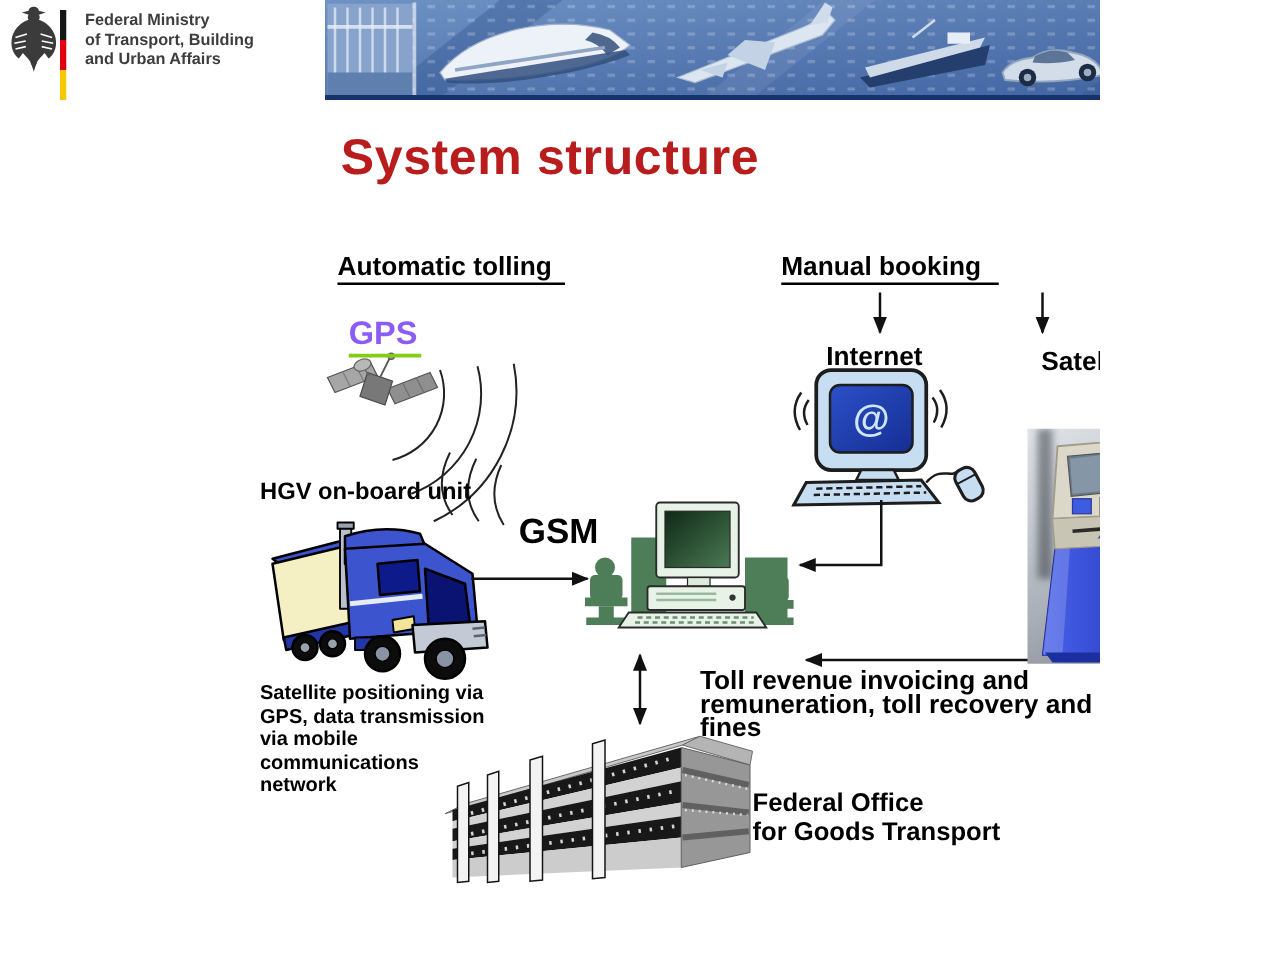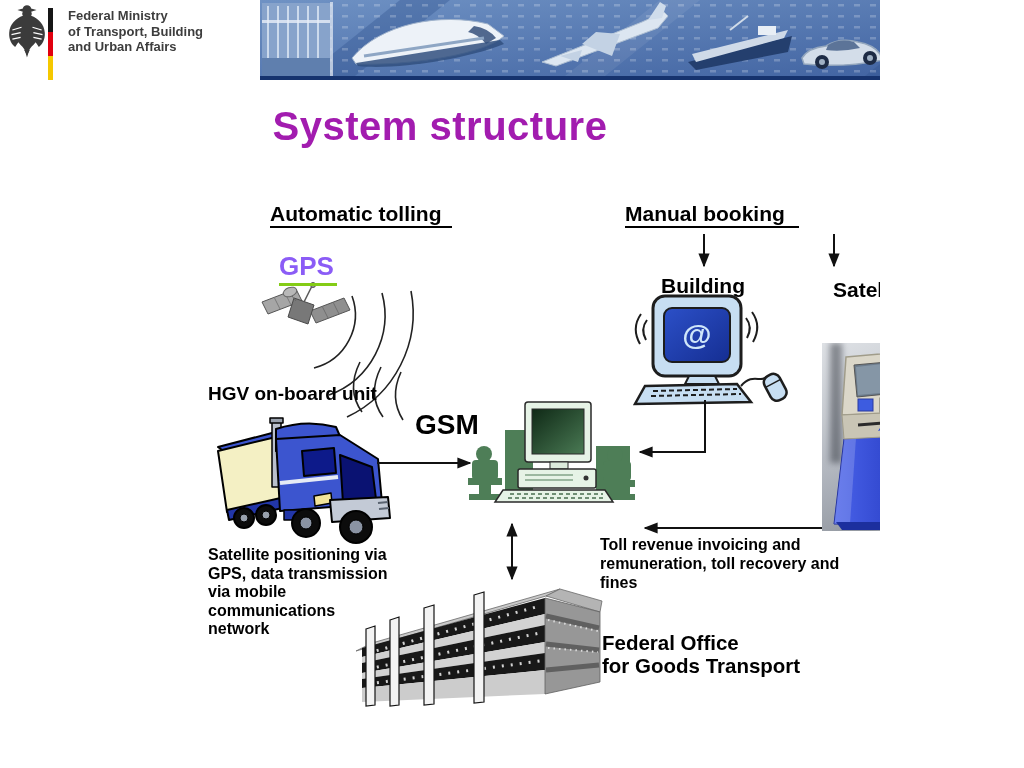--- a/index.html
+++ b/index.html
@@ -3,31 +3,31 @@
 <meta charset="utf-8">
 <style>
   html,body{margin:0;padding:0;background:#fff;}
   #slide{position:relative;width:880px;height:768px;background:#fff;overflow:hidden;
          font-family:"Liberation Sans",sans-serif;}
   .abs{position:absolute;}
   .lbl{position:absolute;font-weight:bold;color:#000;white-space:pre-line;line-height:1.15;}
   #ministry{left:68px;top:8px;font-size:13px;line-height:15.5px;font-weight:bold;color:#3d3d3d;white-space:pre-line;}
   #flag{left:48px;top:8px;width:5px;height:72px;}
   #flag div{width:5px;height:24px;}
-  #title{left:0;right:0;top:104px;text-align:center;font-size:40px;font-weight:bold;color:#a21caf;letter-spacing:.5px;}
+  #title{left:0;right:0;top:104px;text-align:center;font-size:40px;font-weight:bold;color:#b91c1c;letter-spacing:.5px;}
   #lbl-auto{left:222px;top:202px;font-size:21px;border-bottom:2.5px solid #000;padding-right:10px;margin-left:48px;}
   #lbl-manual{left:625px;top:202px;font-size:21px;border-bottom:2.5px solid #000;padding-right:14px;}
   #lbl-gps{left:279px;top:252px;font-size:26px;color:#8b5cf6;border-bottom:3px solid #84cc16;padding:0 3px 1px 0;}
   #lbl-hgv{left:208px;top:383px;font-size:19px;}
   #lbl-gsm{left:415px;top:409px;font-size:28px;}
   #lbl-tollcollect{left:482px;top:311px;font-size:20px;line-height:25px;}
   #lbl-internet{left:661px;top:274px;font-size:21px;}
   #lbl-terminal{left:833px;top:278px;font-size:21px;}
   #lbl-satnote{left:208px;top:546px;font-size:16px;line-height:18.5px;}
-  #lbl-revenue{left:600px;top:535px;font-size:16px;line-height:19px;}
+  #lbl-revenue{left:560px;top:535px;font-size:21px;line-height:19px;}
   #lbl-fedoffice{left:602px;top:632px;font-size:20.5px;line-height:22.5px;}
   #page-num{left:960px;top:707px;width:46px;text-align:center;font-size:21px;color:#2b2b2b;}
   #kiosk-photo{left:822px;top:343px;width:134px;height:188px;overflow:hidden;
     background:linear-gradient(155deg,#dfe2e6 0%,#c8ccd2 30%,#a8adb6 62%,#83888f 100%);}
   .streak{position:absolute;}
 </style>
 </head>
 <body>
 
 <div id="slide">
@@ -308,21 +308,21 @@
       <path d="M56,88 l4,-6 1,5 z" fill="#2a49d4"></path>
       <polygon points="14,179 110,179 106,187 20,187" fill="#1c2f9e"></polygon>
     </svg>
   </div>
 
   <div id="lbl-auto" class="lbl">Automatic tolling</div>
   <div id="lbl-manual" class="lbl">Manual booking</div>
   <div id="lbl-gps" class="lbl">GPS</div>
   <div id="lbl-hgv" class="lbl">HGV on-board unit</div>
   <div id="lbl-gsm" class="lbl">GSM</div>
-  <div id="lbl-internet" class="lbl">Building</div>
+  <div id="lbl-internet" class="lbl">Internet</div>
   <div id="lbl-terminal" class="lbl">Satellite</div>
   <div id="lbl-satnote" class="lbl">Satellite positioning via
 GPS, data transmission
 via mobile
 communications
 network</div>
   <div id="lbl-revenue" class="lbl">Toll revenue invoicing and
 remuneration, toll recovery and fines</div>
   <div id="lbl-fedoffice" class="lbl">Federal Office
 for Goods Transport</div>

